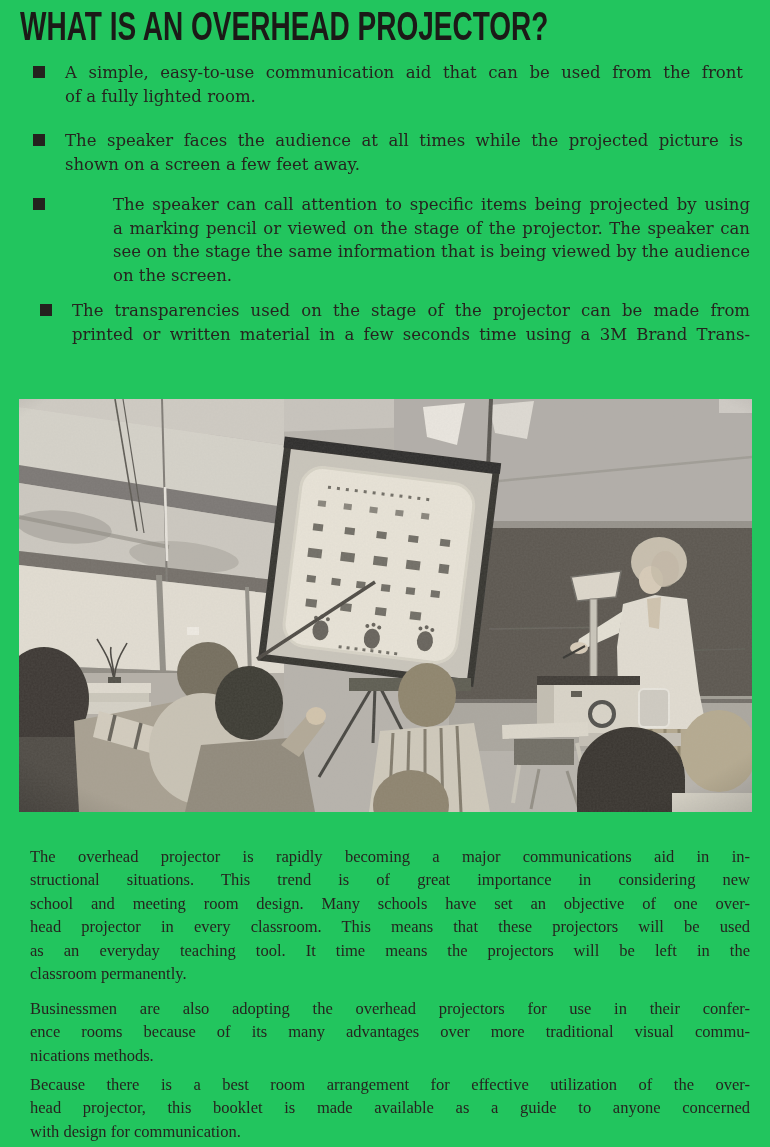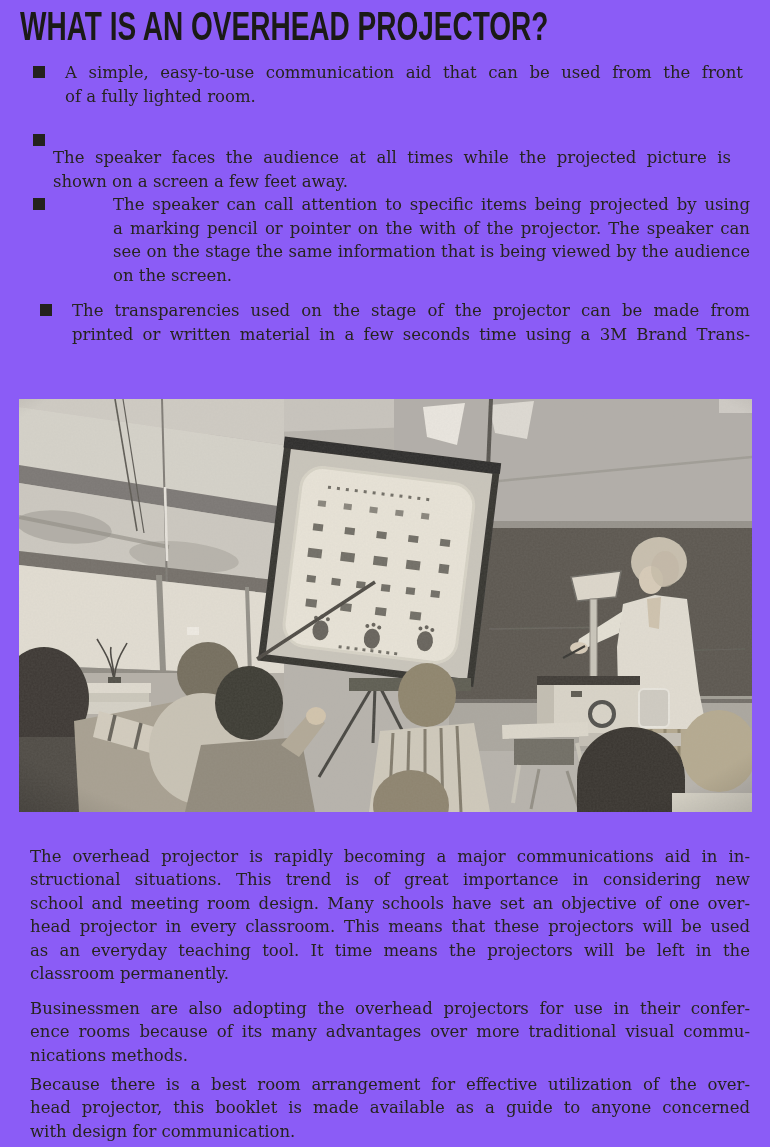--- a/index.html
+++ b/index.html
@@ -3,40 +3,40 @@
 <meta charset="utf-8">
 <style>
   * { margin:0; padding:0; box-sizing:border-box; }
   html,body { width:770px; height:1147px; }
   body {
     background:#efe8d9;
     font-family:"DejaVu Serif", serif;
     color:#26241f;
     overflow:hidden;
   }
-  .page { position:relative; width:770px; height:1147px; background:#8b5cf6; }
+  .page { position:relative; width:770px; height:1147px; background:#22c55e; }
 
   .title{
     position:absolute; left:20px; top:4px;
     font-family:"Liberation Sans", sans-serif;
     font-weight:700; font-size:40px; line-height:44px;
     color:#1b1a17; white-space:nowrap;
     transform:scaleX(.70); transform-origin:0 0;
   }
 
   .bullet{ position:absolute; left:33px; width:717px; display:flex; }
   .marker{ flex:0 0 12px; width:12px; height:12px; background:#24221e; margin-top:5px; }
   .btext{ margin-left:20px; width:678px; font-size:16.5px; line-height:23.5px; }
 
-  .para{ position:absolute; left:30px; width:720px; font-size:16.5px; line-height:23.4px; }
+  .para{ position:absolute; left:30px; width:720px; font-size:16.5px; line-height:23.4px;font-family:Liberation Serif, serif; }
 
   .tline{ display:block; text-align:justify; text-align-last:justify; }
   .tline-last{ text-align-last:left; }
 
-  #bullet-1{ top:61px; } #bullet-2{ top:129px;flex-direction:column; } #bullet-3{ top:193px;gap:48px; } #bullet-4{ top:299px;justify-content:flex-end; }
+  #bullet-1{ top:61px; } #bullet-2{ top:129px; } #bullet-3{ top:193px;gap:48px; } #bullet-4{ top:299px;justify-content:flex-end; }
   #para-1{ top:845px; } #para-2{ top:997px; } #para-3{ top:1073px; }
 
   .photo{
     position:absolute; left:19px; top:399px; width:733px; height:413px;
     background:#b7b4ae; overflow:hidden;
   }
   .photo svg{ display:block; width:100%; height:100%; }
 </style>
 </head>
 <body>
@@ -56,21 +56,21 @@
     <span class="marker"></span>
     <div class="btext">
         <span class="tline">The speaker faces the audience at all times while the projected picture is</span>
         <span class="tline tline-last">shown on a screen a few feet away.</span>
       </div>
   </div>
   <div class="bullet" id="bullet-3">
     <span class="marker"></span>
     <div class="btext">
         <span class="tline">The speaker can call attention to specific items being projected by using</span>
-        <span class="tline">a marking pencil or pointer on the with of the projector.  The speaker can</span>
+        <span class="tline">a marking pencil or viewed on the stage of the projector.  The speaker can</span>
         <span class="tline">see on the stage the same information that is being viewed by the audience</span>
         <span class="tline tline-last">on the screen.</span>
       </div>
   </div>
   <div class="bullet" id="bullet-4">
     <span class="marker"></span>
     <div class="btext">
         <span class="tline">The transparencies used on the stage of the projector can be made from</span>
         <span class="tline">printed or written material in a few seconds time using a 3M Brand Trans-</span>
       </div>

